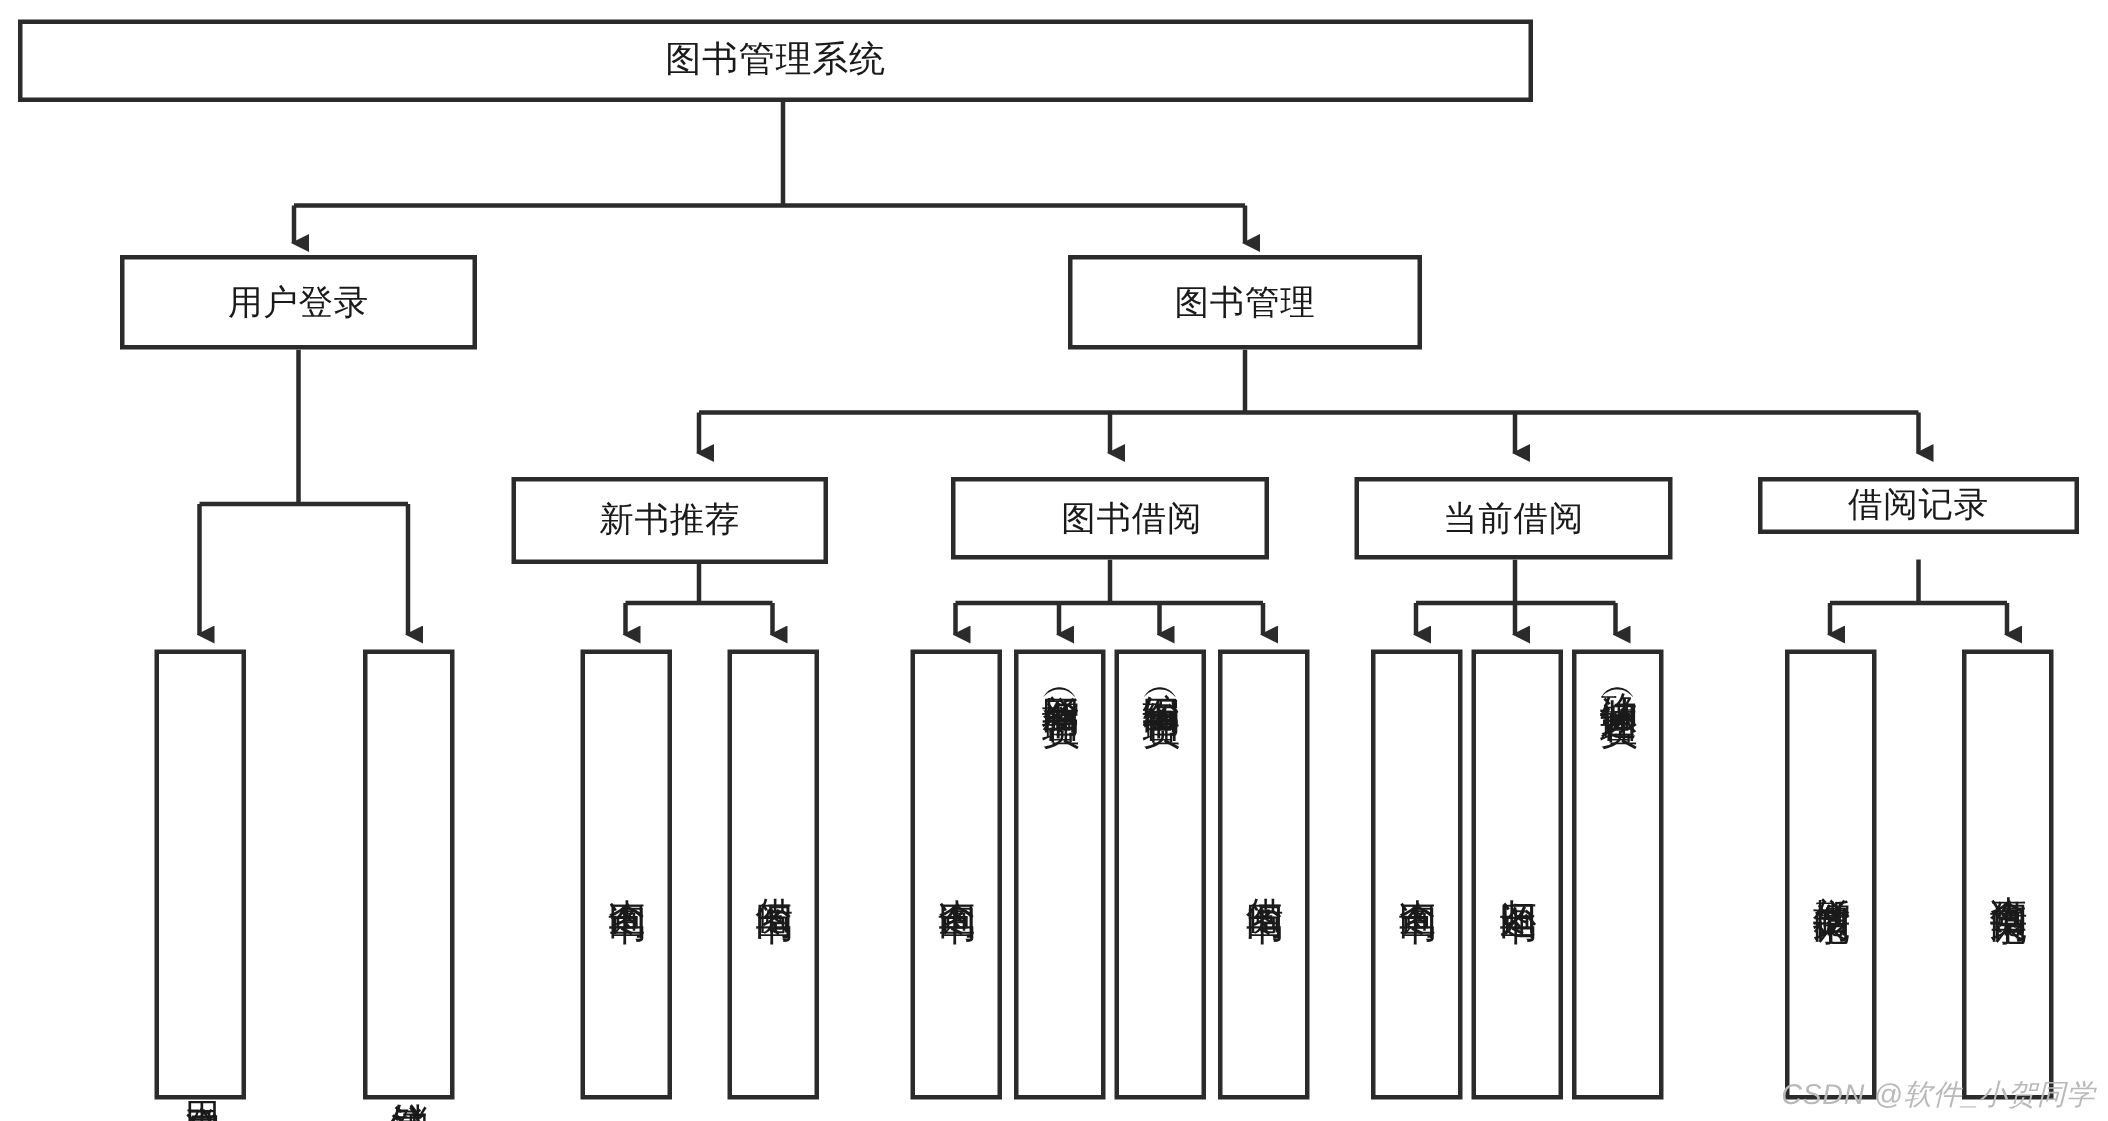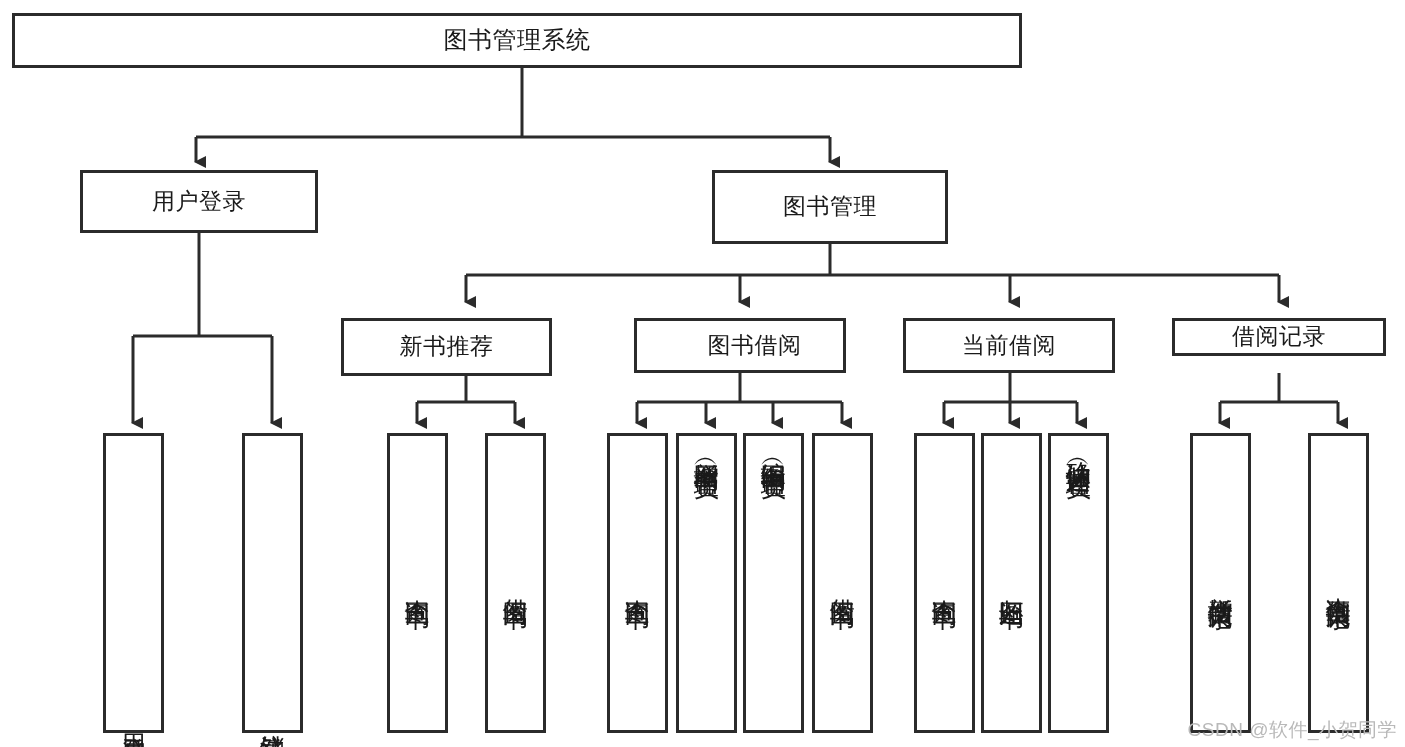--- a/index.html
+++ b/index.html
@@ -77,20 +77,21 @@
   }
   #watermark {
     position: absolute;
     right: 8px;
     bottom: 4px;
     font-size: 19px;
     color: #b9b9b9;
     letter-spacing: 0.5px;
     white-space: nowrap;
     user-select: none;
+    font-style: italic;
   }
 </style>
 </head>
 <body>
 
 <div id="diagram-root">
 
   <svg class="edges" viewBox="0 0 1405 747" xmlns="http://www.w3.org/2000/svg">
     <defs>
       <marker id="arrow" viewBox="0 0 12 12" refX="6" refY="10" markerWidth="12" markerHeight="12" orient="auto-start-reverse" markerUnits="userSpaceOnUse">
@@ -142,21 +143,21 @@
   </svg>
 
   <div class="node horiz root" style="left:12px; top:13px; width:1010px; height:55px;">
     <span class="label">图书管理系统</span>
   </div>
 
   <div class="node horiz" style="left:80px; top:170px; width:238px; height:63px;">
     <span class="label">用户登录</span>
   </div>
 
-  <div class="node horiz" style="left:712px; top:170px; width:236px; height:74px;">
+  <div class="node horiz" style="left:712px; top:170px; width:236px; height:63px;">
     <span class="label">图书管理</span>
   </div>
 
   <div class="node horiz" style="left:341px; top:318px; width:211px; height:58px;">
     <span class="label">新书推荐</span>
   </div>
 
   <div class="node horiz" style="left:634px; top:318px; width:212px; height:55px;padding-left:29px;">
     <span class="label">图书借阅</span>
   </div>

